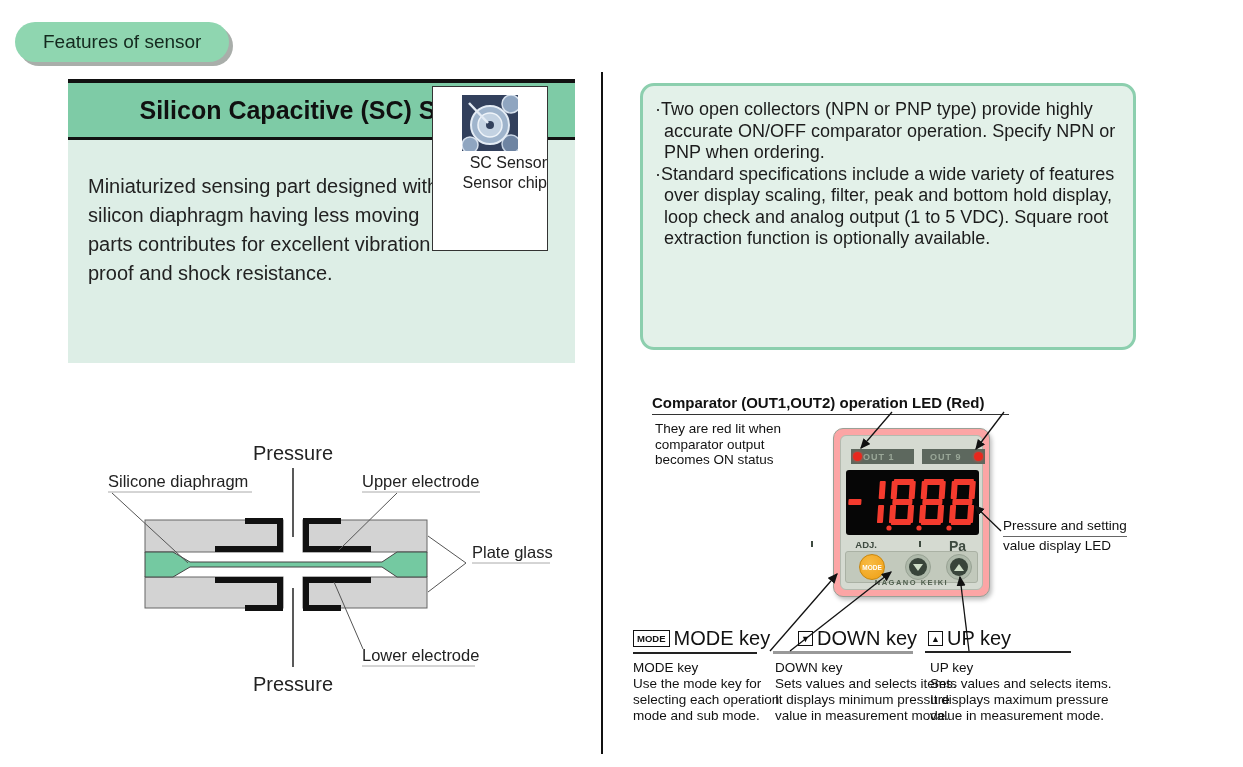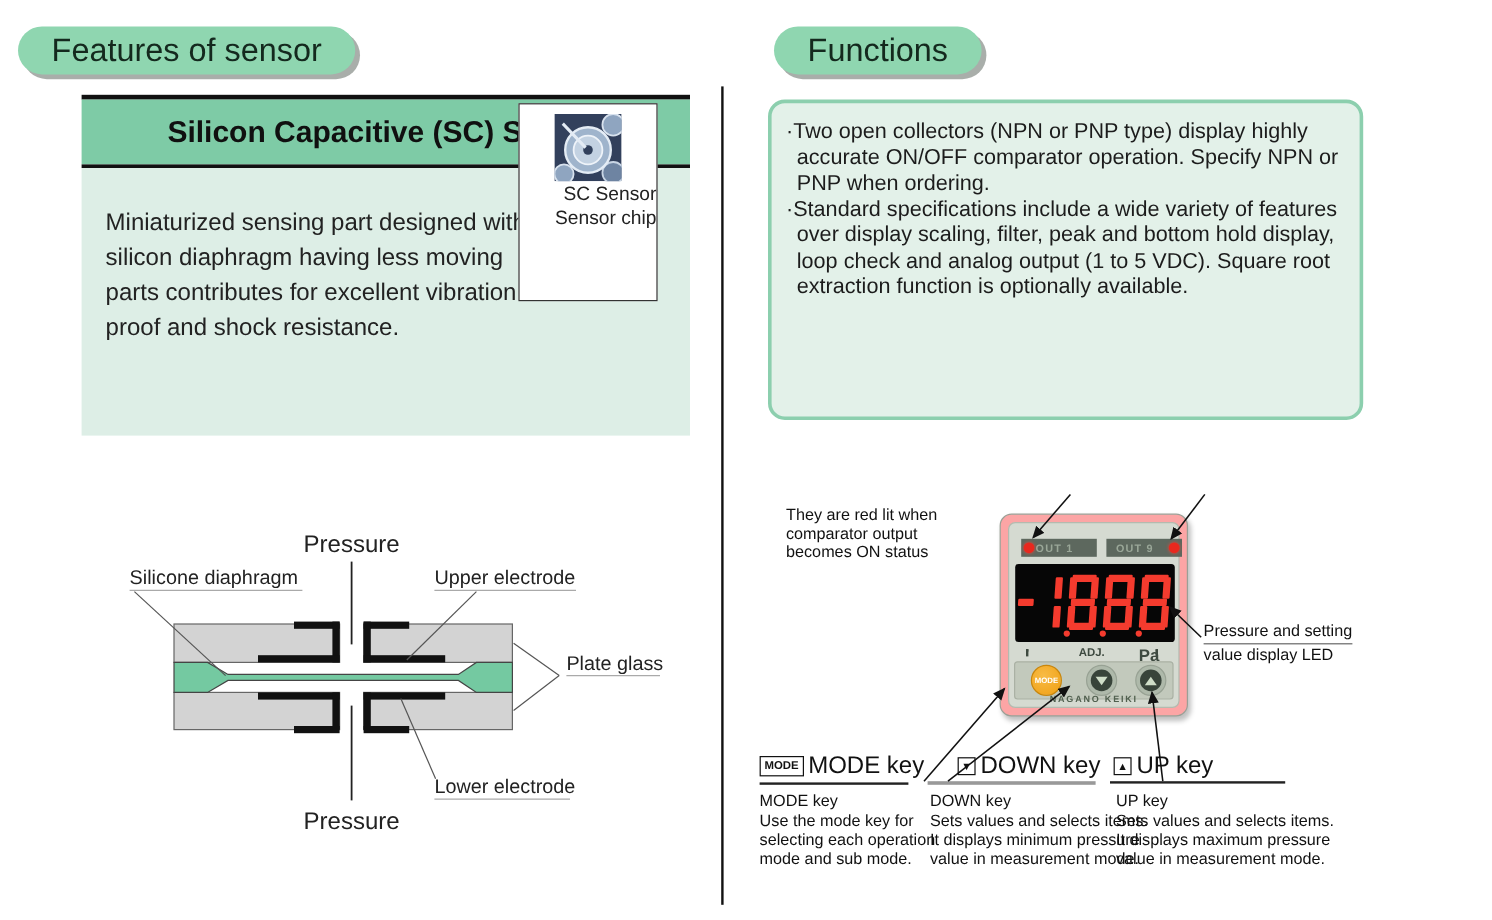--- a/index.html
+++ b/index.html
@@ -4,21 +4,21 @@
 <style>
   * { margin:0; padding:0; box-sizing:border-box; }
   html,body { background:#fff; }
   #page {
     position:relative; width:1243px; height:767px; background:#ffffff;
     font-family:"Liberation Sans", sans-serif; color:#1a1a1a; overflow:hidden;
   }
   
   .pill {
     position:absolute; height:40px; border-radius:20px;
-    background:#8fd6b0; color:#14291e; font-size:27px;
+    background:#8fd6b0; color:#14291e; font-size:19px;
     display:flex; align-items:center; padding:0 28px;
     box-shadow:4px 4px 0 #a9aeaa;
   }
   
   #sc-card { position:absolute; left:68px; top:79px; width:507px; }
   #sc-card .bar-top { height:4px; background:#111; }
   #sc-card .bar-bottom { height:3px; background:#111; }
   #sc-card .card-head {
     height:54px; background:#7ecba6; display:flex; align-items:center; justify-content:center;
     font-size:25px; font-weight:bold; color:#101010;
@@ -86,21 +86,21 @@
     position:absolute; top:3px; width:9px; height:9px; border-radius:50%;
     background:#e8281e; box-shadow:0 0 3px #f04438;
   }
   #led1 { left:2px; } #led2 { right:2px; }
   #display7 {
     position:absolute; left:5px; top:34px; width:133px; height:65px;
     background:#060606; border-radius:3px;
   }
   #adj-label {
     position:absolute; left:14px; top:102px; width:66px; height:12px;
-    font-size:9.5px; font-weight:bold; color:#3e4a40; display:flex; align-items:center; justify-content:flex-start;gap:40px;
+    font-size:9.5px; font-weight:bold; color:#3e4a40; display:flex; align-items:center; justify-content:flex-end;gap:40px;
   }
   #adj-label .tick { flex:1; height:6px; border-top:2px solid #3e4a40; }
   #adj-label .tick.l { border-left:2px solid #3e4a40; }
   #adj-label .tick.r { border-right:2px solid #3e4a40; }
   #pa-label { position:absolute; left:108px; top:102px; font-size:14px; font-weight:bold; color:#3e4a40; }
   #btn-band {
     position:absolute; left:4px; right:4px; top:115px; height:32px;
     background:#c2c9bc; border-radius:3px; border:1px solid #aab1a4;
   }
   .dev-btn { position:absolute; top:2px; width:26px; height:26px; border-radius:50%; }
@@ -200,29 +200,27 @@
     <line x1="412" y1="128" x2="490" y2="128" stroke="#aaa" stroke-width="1"></line>
     <line x1="406" y1="128" x2="368" y2="101" stroke="#555" stroke-width="1"></line>
     <line x1="406" y1="128" x2="368" y2="157" stroke="#555" stroke-width="1"></line>
     <text class="dia-label" x="302" y="226">Lower electrode</text>
     <line x1="302" y1="231" x2="415" y2="231" stroke="#aaa" stroke-width="1"></line>
     <line x1="303" y1="214" x2="274" y2="147" stroke="#555" stroke-width="1"></line>
   </svg>
 
   <div id="divider"></div>
 
-  <div class="pill" style="left:645px; top:22px;">
-    <span>Functions</span>
-  </div>
 
   <div id="fn-box">
-    <div class="bullet">·Two open collectors (NPN or PNP type) display highly accurate ON/OFF comparator operation. Specify NPN or PNP when ordering.</div>
+    <div class="bullet">·Two open collectors (NPN or PNP type) provide highly accurate ON/OFF comparator operation. Specify NPN or PNP when ordering.</div>
     <div class="bullet">·Standard specifications include a wide variety of features over display scaling, filter, peak and bottom hold display, loop check and analog output (1 to 5 VDC). Square root extraction function is optionally available.</div>
   </div>
 
+  <div class="anno" id="comp-heading">Comparator (OUT1,OUT2) operation LED (Red)</div>
   <div class="anno" id="disp-label">
     <span class="u">Pressure and setting</span><br>
     <span>value display LED</span>
   </div>
   <div class="anno" id="comp-sub">They are red lit when
 comparator output
 becomes ON status</div>
 
   <div id="device">
     <div class="face">

